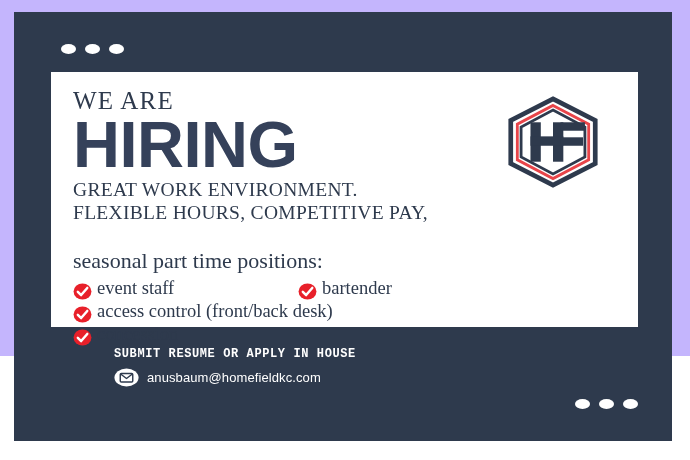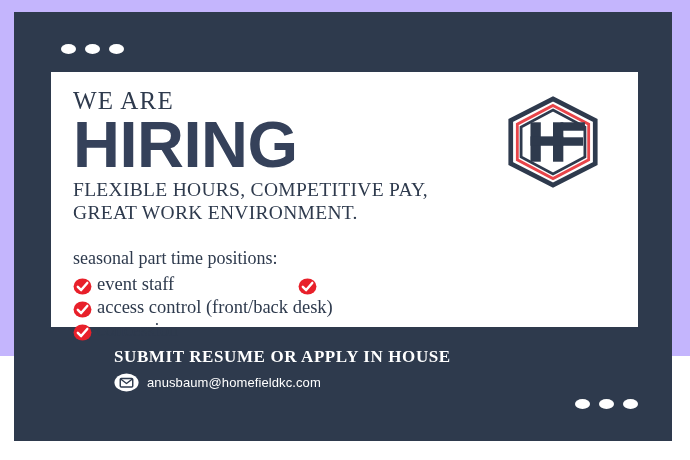--- a/index.html
+++ b/index.html
@@ -106,21 +106,21 @@
     width: 94px;
     height: 92px;
   }
 
   
   .positions-block {
     margin-top: 25px;
   }
   .positions-title {
     font-family: "Liberation Serif", serif;
-    font-size: 18px;
+    font-size: 22px;
     color: #2e3a4d;
     line-height: 1.1;
     margin: 0 0 4px 0;
     font-weight: 400;
   }
   .positions-row {
     display: flex;
     align-items: flex-start;
   }
   .positions-col-left {
@@ -148,22 +148,22 @@
     white-space: nowrap;
   }
 
   
   .footer-area {
     position: absolute;
     left: 100px;
     top: 336px;
   }
   .footer-heading {
-    font-family: Liberation Serif, serif;
-    font-size: 17px;
+    font-family: Liberation Mono, monospace;
+    font-size: 12px;
     font-weight: 700;
     letter-spacing: 0.6px;
     color: #ffffff;
     line-height: 1;
     margin: 0 0 8px 0;
   }
   .footer-contact {
     display: flex;
     align-items: center;
   }
@@ -218,22 +218,22 @@
             <rect x="50" y="28" width="11" height="42" fill="#2e3a4d"></rect>
             <rect x="26" y="43" width="35" height="10" fill="#2e3a4d"></rect>
 
             <rect x="58" y="28" width="26" height="9" fill="#2e3a4d"></rect>
             <rect x="58" y="44" width="24" height="9" fill="#2e3a4d"></rect>
           </svg>
         </div>
 
         <p class="we-are">WE ARE</p>
         <p class="hiring">HIRING</p>
+        <p class="tagline">GREAT WORK ENVIRONMENT.</p>
         <p class="tagline">FLEXIBLE HOURS, COMPETITIVE PAY,</p>
-        <p class="tagline">GREAT WORK ENVIRONMENT.</p>
       </div>
 
       <div class="positions-block">
         <p class="positions-title">seasonal part time positions:</p>
 
         <div class="positions-row">
           <div class="positions-col-left">
             <div class="position-item">
               <span class="check-icon">
                 <svg viewBox="0 0 22 20" width="19" height="17" aria-hidden="true">
@@ -245,20 +245,21 @@
             </div>
           </div>
           <div class="positions-col-right">
             <div class="position-item">
               <span class="check-icon">
                 <svg viewBox="0 0 22 20" width="19" height="17" aria-hidden="true">
                   <ellipse cx="11" cy="10" rx="10.5" ry="9.5" fill="#e8202a"></ellipse>
                   <path d="M5.5 10.3 L9.4 14.2 L16.6 5.8" fill="none" stroke="#ffffff" stroke-width="2.9" stroke-linecap="round" stroke-linejoin="round"></path>
                 </svg>
               </span>
+              <span class="position-label">bartender</span>
             </div>
           </div>
         </div>
 
         <div class="position-item">
           <span class="check-icon">
             <svg viewBox="0 0 22 20" width="19" height="17" aria-hidden="true">
               <ellipse cx="11" cy="10" rx="10.5" ry="9.5" fill="#e8202a"></ellipse>
               <path d="M5.5 10.3 L9.4 14.2 L16.6 5.8" fill="none" stroke="#ffffff" stroke-width="2.9" stroke-linecap="round" stroke-linejoin="round"></path>
             </svg>

